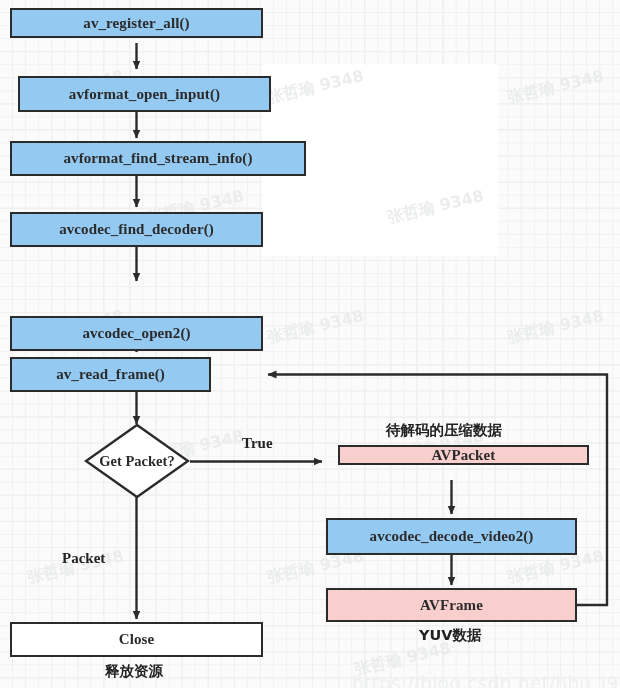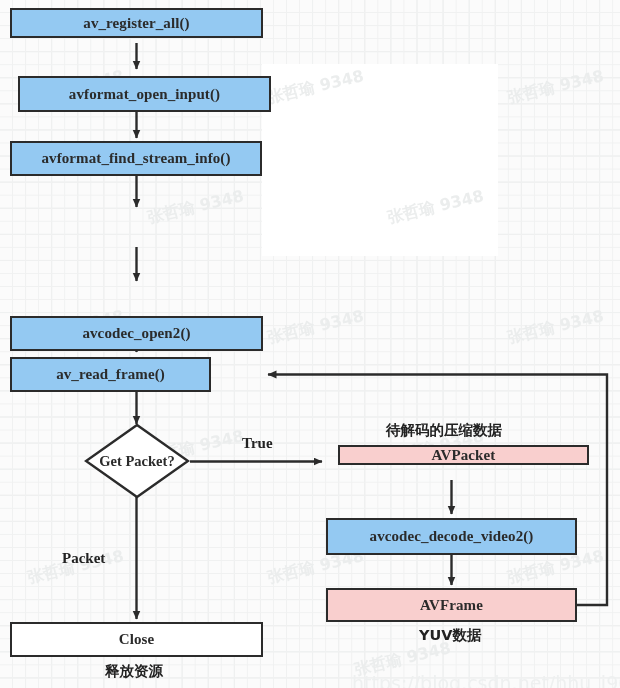--- a/index.html
+++ b/index.html
@@ -163,22 +163,23 @@
       <line x1="451.5" y1="555" x2="451.5" y2="585" marker-end="url(#ah)"></line>
 
       <path d="M577,605 L607,605 L607,374.5 L268,374.5" marker-end="url(#ah)"></path>
     </g>
   </svg>
 
   <div class="node blue" style="left:10px; top:8px; width:253px; height:30px;">av_register_all()</div>
 
   <div class="node blue" style="left:10px; top:76px; width:253px; height:36px;margin-left:8px;">avformat_open_input()</div>
 
-  <div class="node blue" style="left:10px; top:141px; width:252px; height:35px;">avformat_find_stream_info()</div>
-
+  <div class="node blue" style="left:10px; top:141px; width:296px; height:35px;">avformat_find_stream_info()</div>
+
+  <div class="node blue" style="left:10px; top:212px; width:253px; height:35px;">avcodec_find_decoder()</div>
 
   <div class="node blue" style="left:10px; top:287px; width:253px; height:35px;margin-top:29px;">avcodec_open2()</div>
 
   <div class="node blue" style="left:10px; top:357px; width:201px; height:35px;">av_read_frame()</div>
 
   <div class="diamond-wrap" style="left:84px; top:423px; width:106px; height:76px;">
     <svg width="106" height="76" viewBox="0 0 106 76">
       <polygon points="53,2 104,38 53,74 2,38" fill="#ffffff" stroke="#2b2b2b" stroke-width="2.5"></polygon>
     </svg>
     <div class="diamond-label">Get Packet?</div>

